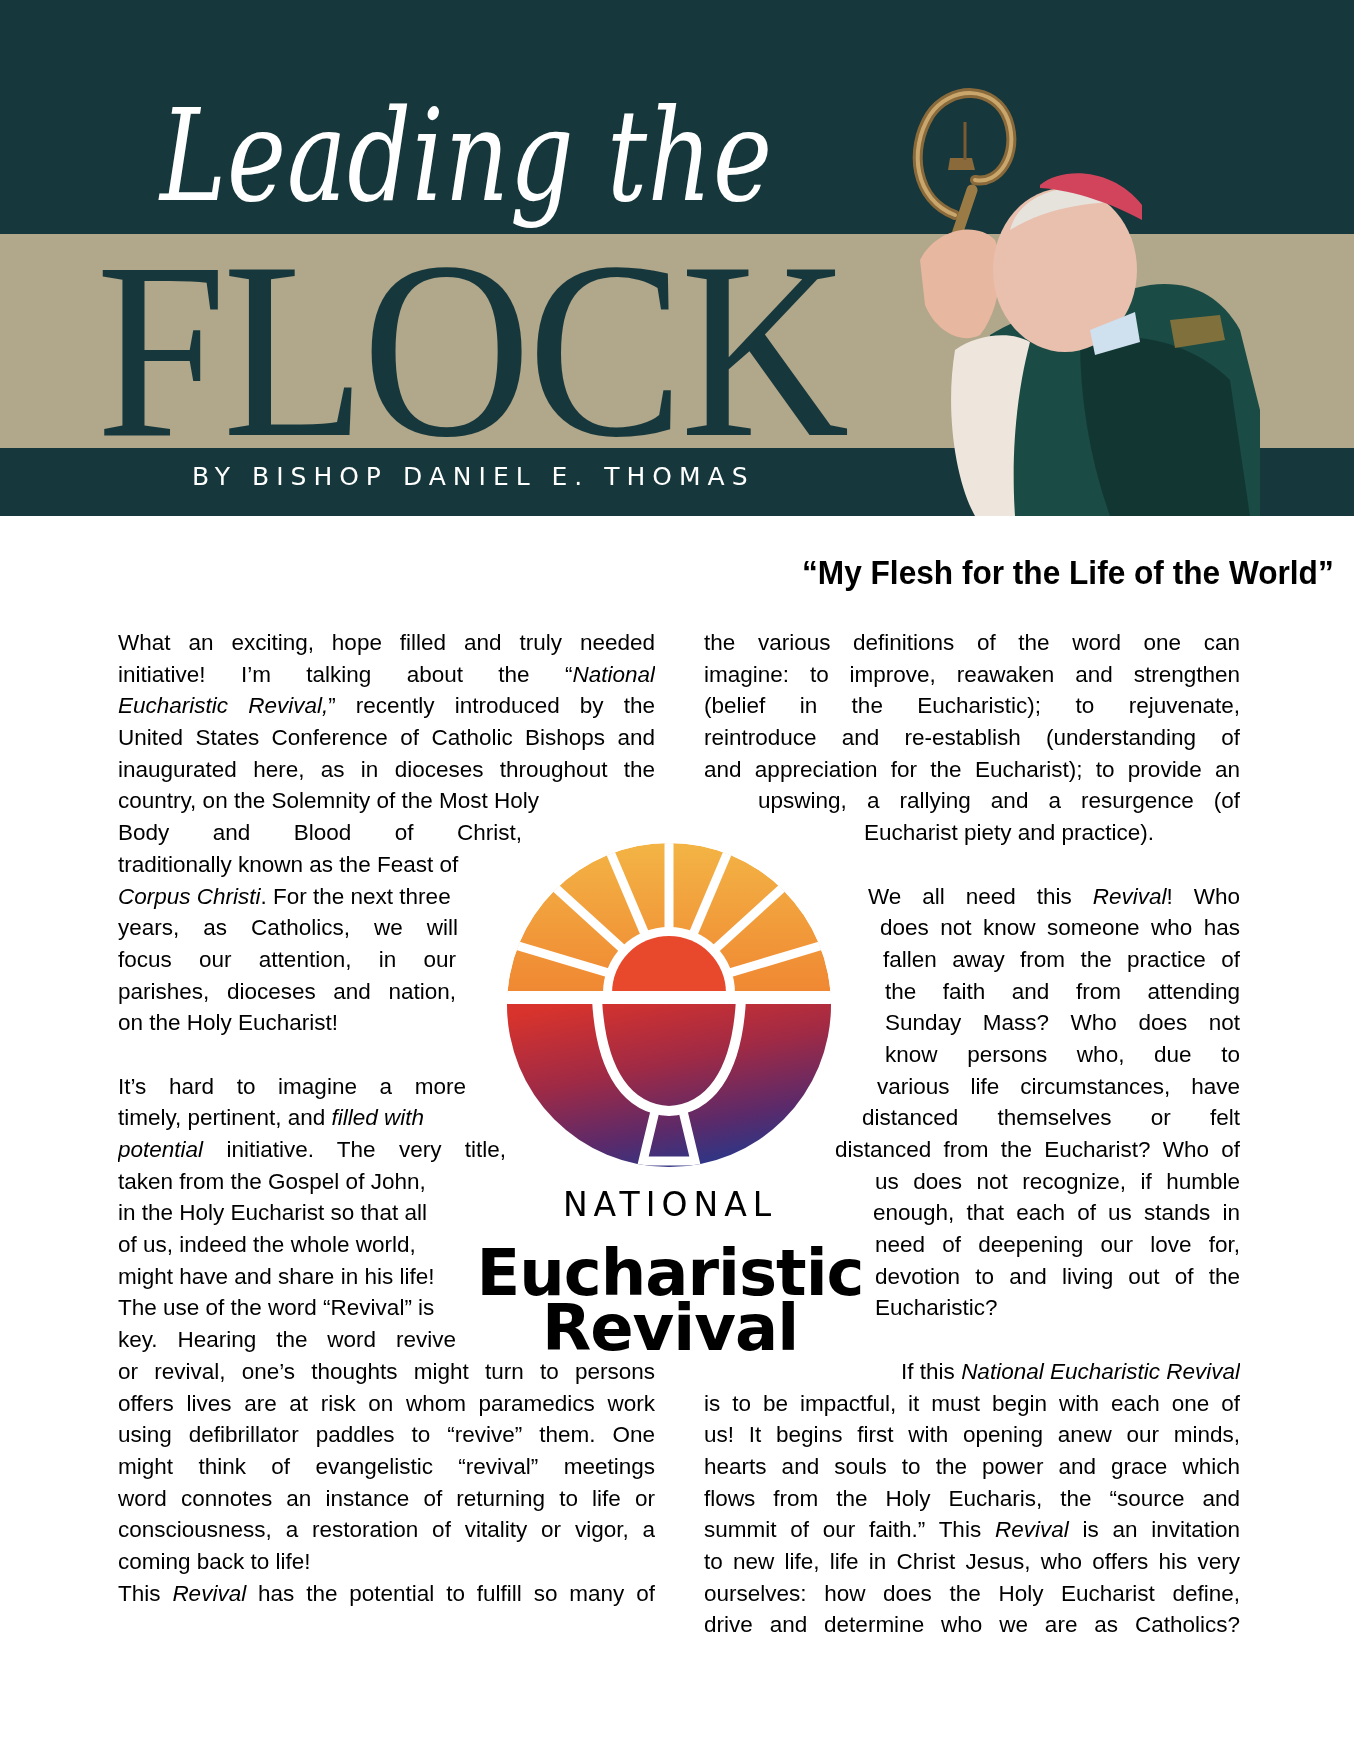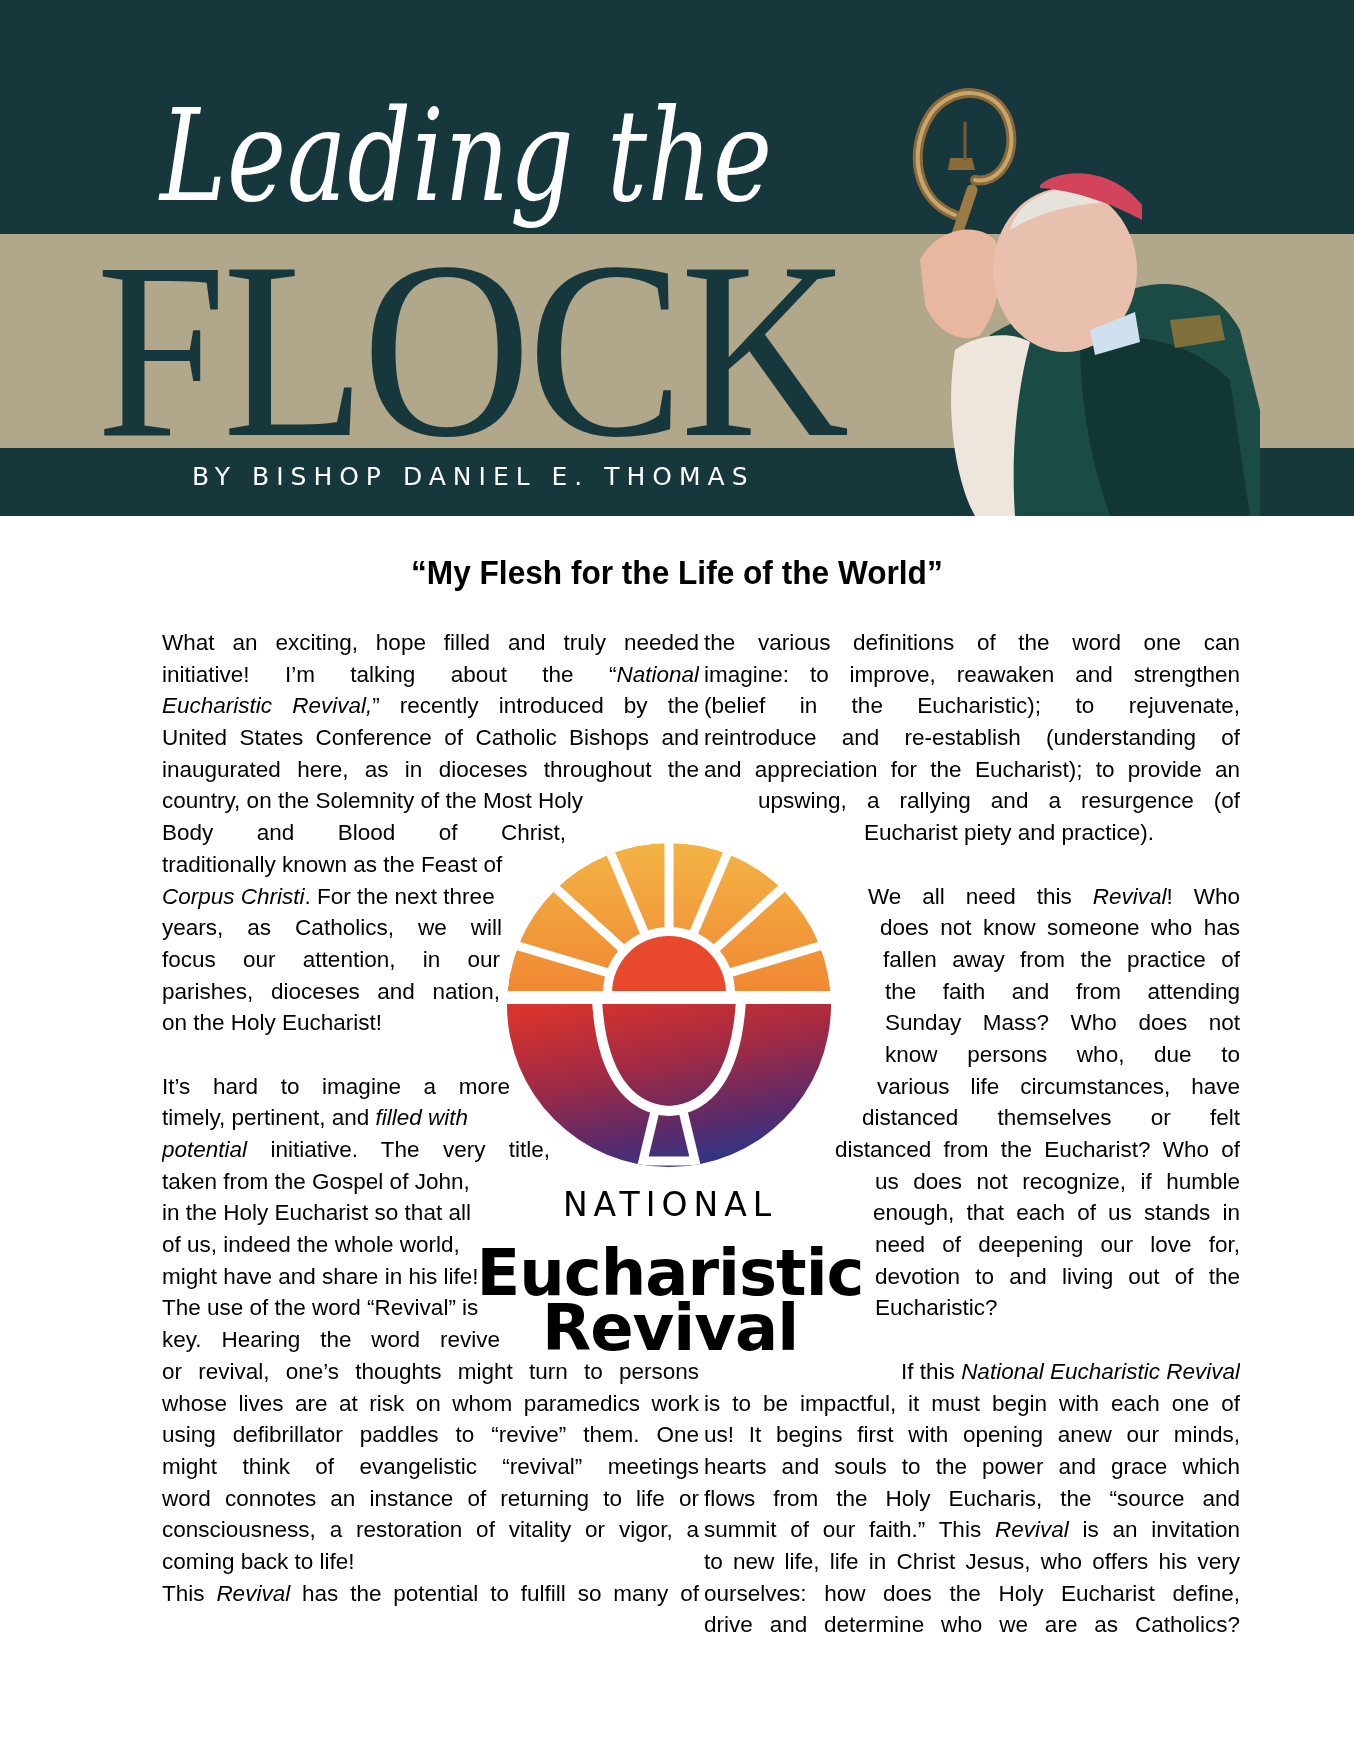--- a/index.html
+++ b/index.html
@@ -3,24 +3,24 @@
 <meta charset="utf-8">
 <style>
   html,body{margin:0;padding:0;background:#ffffff;}
   body{width:1354px;height:1754px;position:relative;overflow:hidden;font-family:"Liberation Sans","DejaVu Sans",sans-serif;color:#000;}
   .banner{position:absolute;left:0;top:0;width:1354px;height:516px;background:#16373b;overflow:hidden;}
   .band-tan{position:absolute;left:0;top:234px;width:1354px;height:214px;background:#b1a78b;}
   .lead{position:absolute;left:160px;top:92px;font-family:"DejaVu Serif","Liberation Serif",serif;font-style:italic;font-size:128px;color:#ffffff;letter-spacing:1px;line-height:1;white-space:nowrap;transform:scaleX(0.78);transform-origin:left top;}
   .flock{position:absolute;left:96px;top:224px;font-family:"Liberation Serif","DejaVu Serif",serif;font-size:252px;color:#16373b;line-height:1;white-space:nowrap;transform:scaleX(0.93);transform-origin:left top;letter-spacing:-4px;}
   .byline{position:absolute;left:192px;top:462px;font-family:"DejaVu Sans","Liberation Sans",sans-serif;font-size:25px;color:#ffffff;letter-spacing:7px;white-space:nowrap;}
   .bishop{position:absolute;left:880px;top:80px;width:380px;height:436px;}
-  .title{position:absolute;left:0;top:552px;width:1354px;text-align:center;font-family:"Liberation Sans","DejaVu Sans",sans-serif;font-weight:bold;font-size:34px;line-height:40px;white-space:nowrap;}
+  .title{position:absolute;left:0;top:552px;width:1354px;text-align:right;font-family:"Liberation Sans","DejaVu Sans",sans-serif;font-weight:bold;font-size:34px;line-height:40px;white-space:nowrap;}
   .title span{display:inline-block;transform:scaleX(0.93);}
   .col{position:absolute;top:627px;}
-  .col-left{left:118px;width:537px;margin-left:44px;}
+  .col-left{left:118px;width:537px;}
   .col-right{left:704px;width:536px;}
   .ln{position:relative;height:31.7px;line-height:31.7px;font-size:22.5px;white-space:nowrap;}
   .ln .t{position:absolute;top:0;display:block;text-align:justify;text-align-last:justify;white-space:normal;overflow:hidden;height:31.7px;}
   .ln.rag .t{text-align:left;text-align-last:left;}
   .ln.rr .t{text-align:right;text-align-last:right;}
   .ln.cen .t{text-align:center;text-align-last:center;}
   i{font-style:italic;}
   .logo{position:absolute;left:505px;top:841px;width:328px;height:328px;}
   .logo-text{position:absolute;left:470px;width:400px;text-align:center;white-space:nowrap;}
   .lt-national{top:1185px;font-size:33px;letter-spacing:6px;font-family:"DejaVu Sans","Liberation Sans",sans-serif;line-height:40px;}
@@ -132,21 +132,21 @@
   <div class="ln rag">
       <span class="t" style="left:0;width:340px"><span>The use of the word “Revival” is</span></span>
     </div>
   <div class="ln">
       <span class="t" style="left:0;width:338px"><span>key.  Hearing the word revive</span></span>
     </div>
   <div class="ln">
       <span class="t" style="left:0;width:537px"><span>or revival, one’s thoughts might turn to persons</span></span>
     </div>
   <div class="ln">
-      <span class="t" style="left:0;width:537px"><span>whose lives are at risk on whom paramedics work</span></span>
+      <span class="t" style="left:0;width:537px"><span>offers lives are at risk on whom paramedics work</span></span>
     </div>
   <div class="ln">
       <span class="t" style="left:0;width:537px"><span>using defibrillator paddles to “revive” them. One</span></span>
     </div>
   <div class="ln">
       <span class="t" style="left:0;width:537px"><span>might think of evangelistic “revival” meetings</span></span>
     </div>
   <div class="ln">
       <span class="t" style="left:0;width:537px"><span>word connotes an instance of returning to life or</span></span>
     </div>

